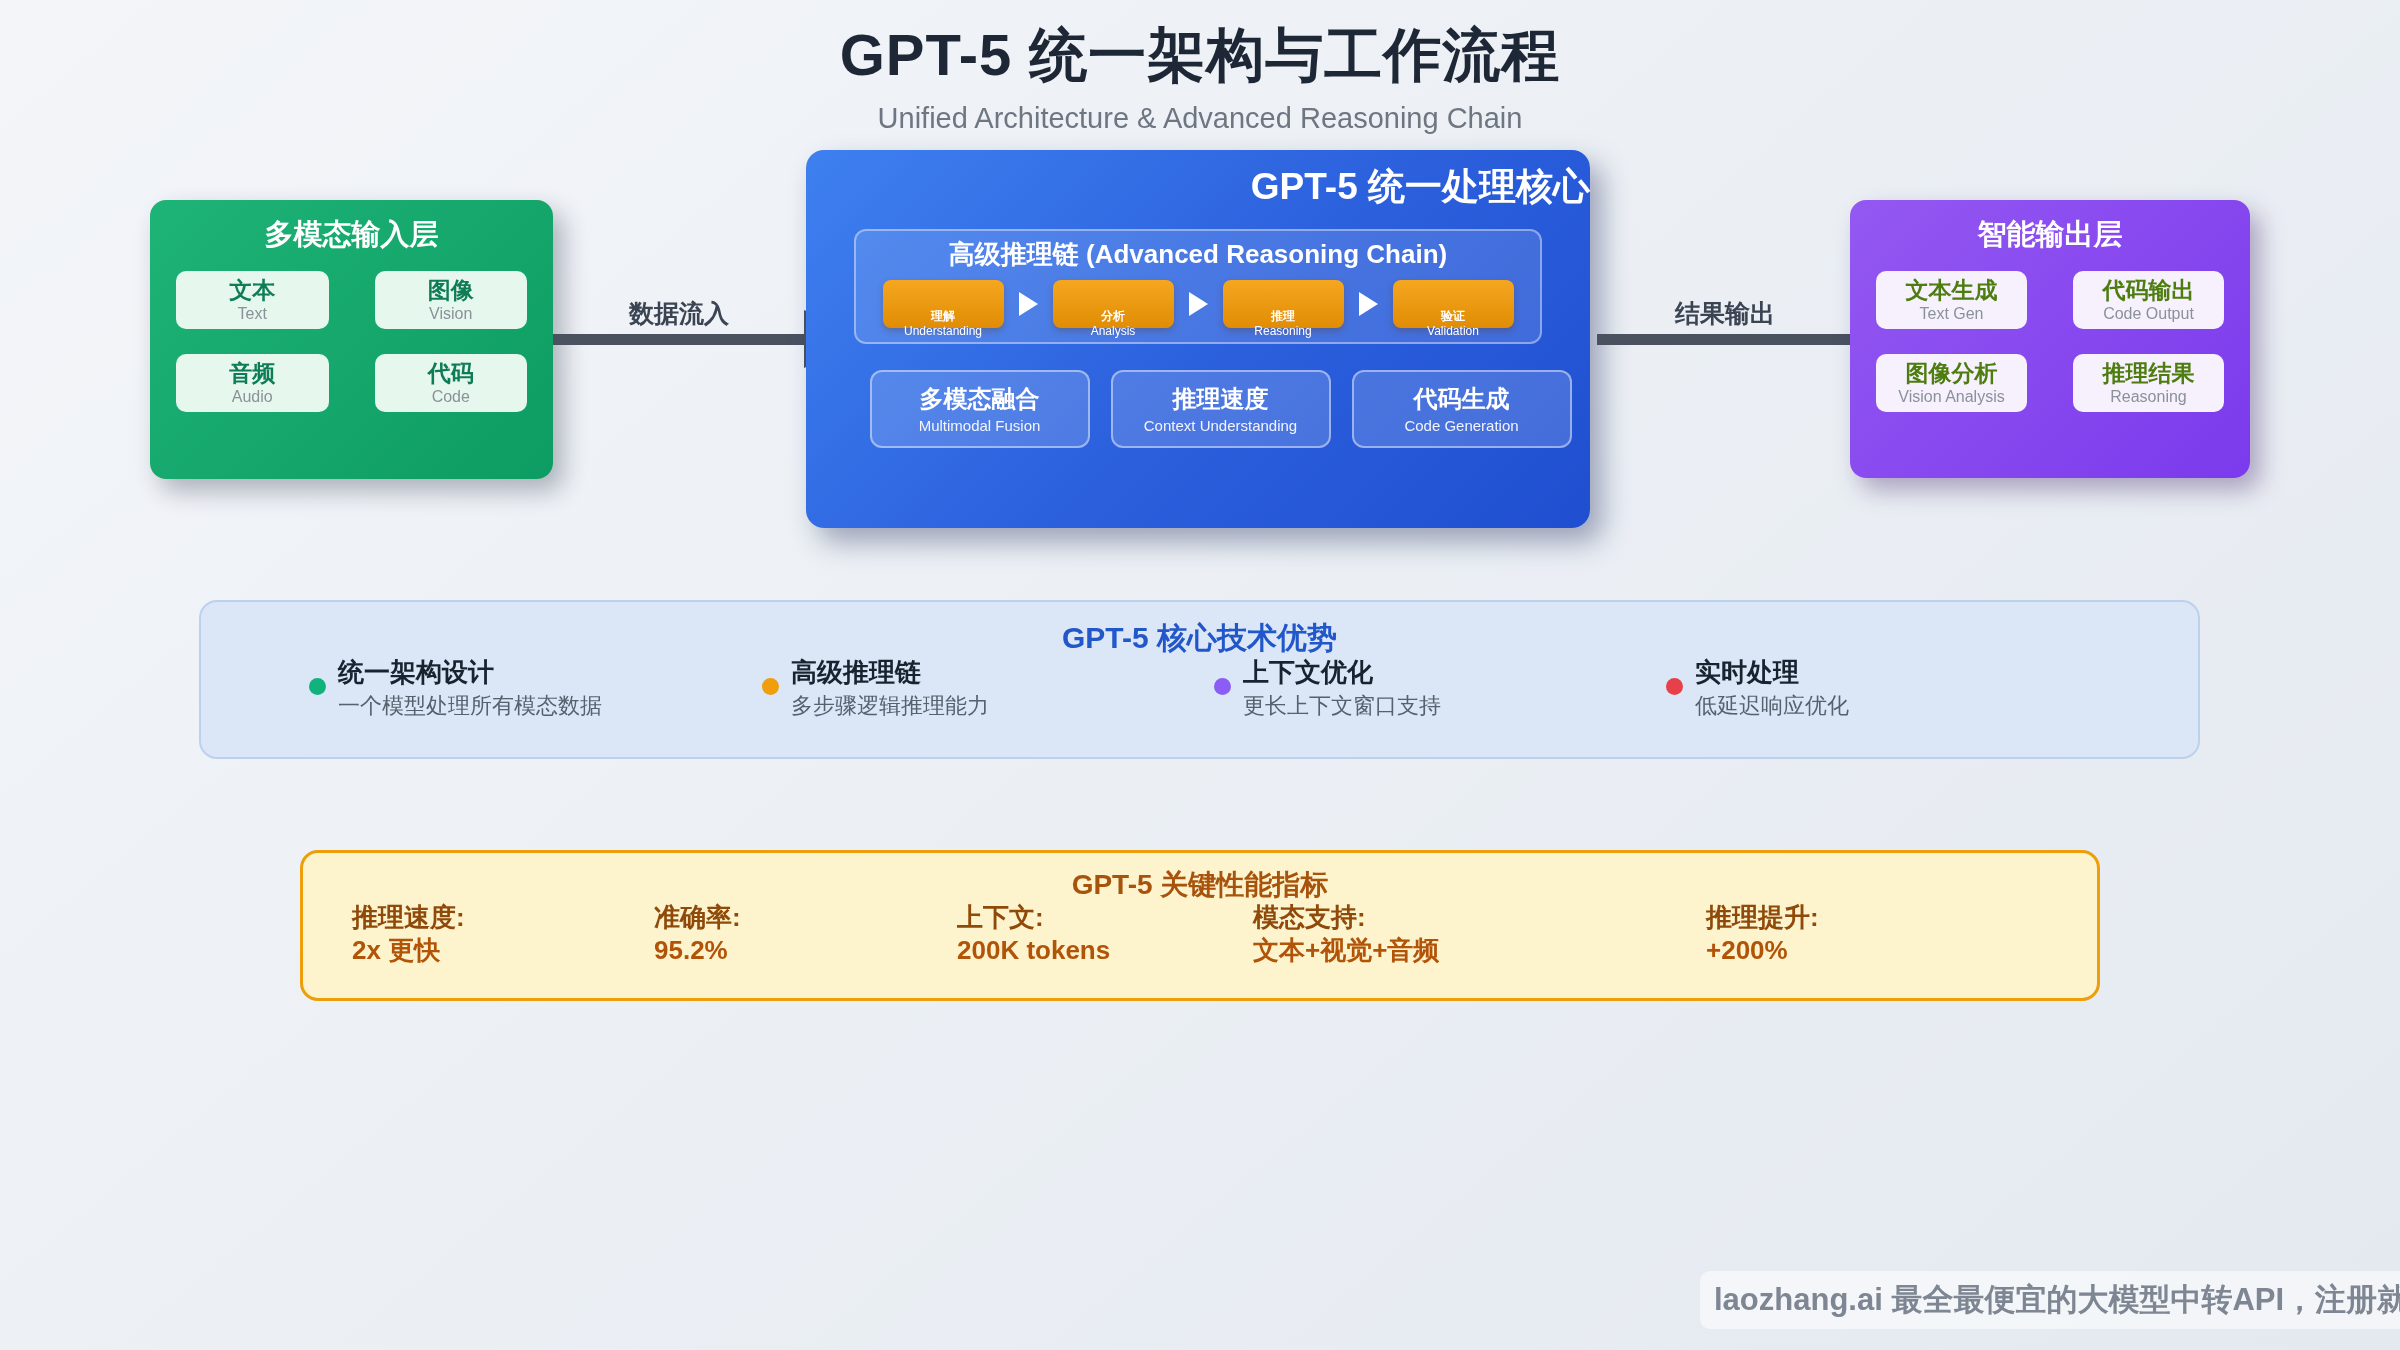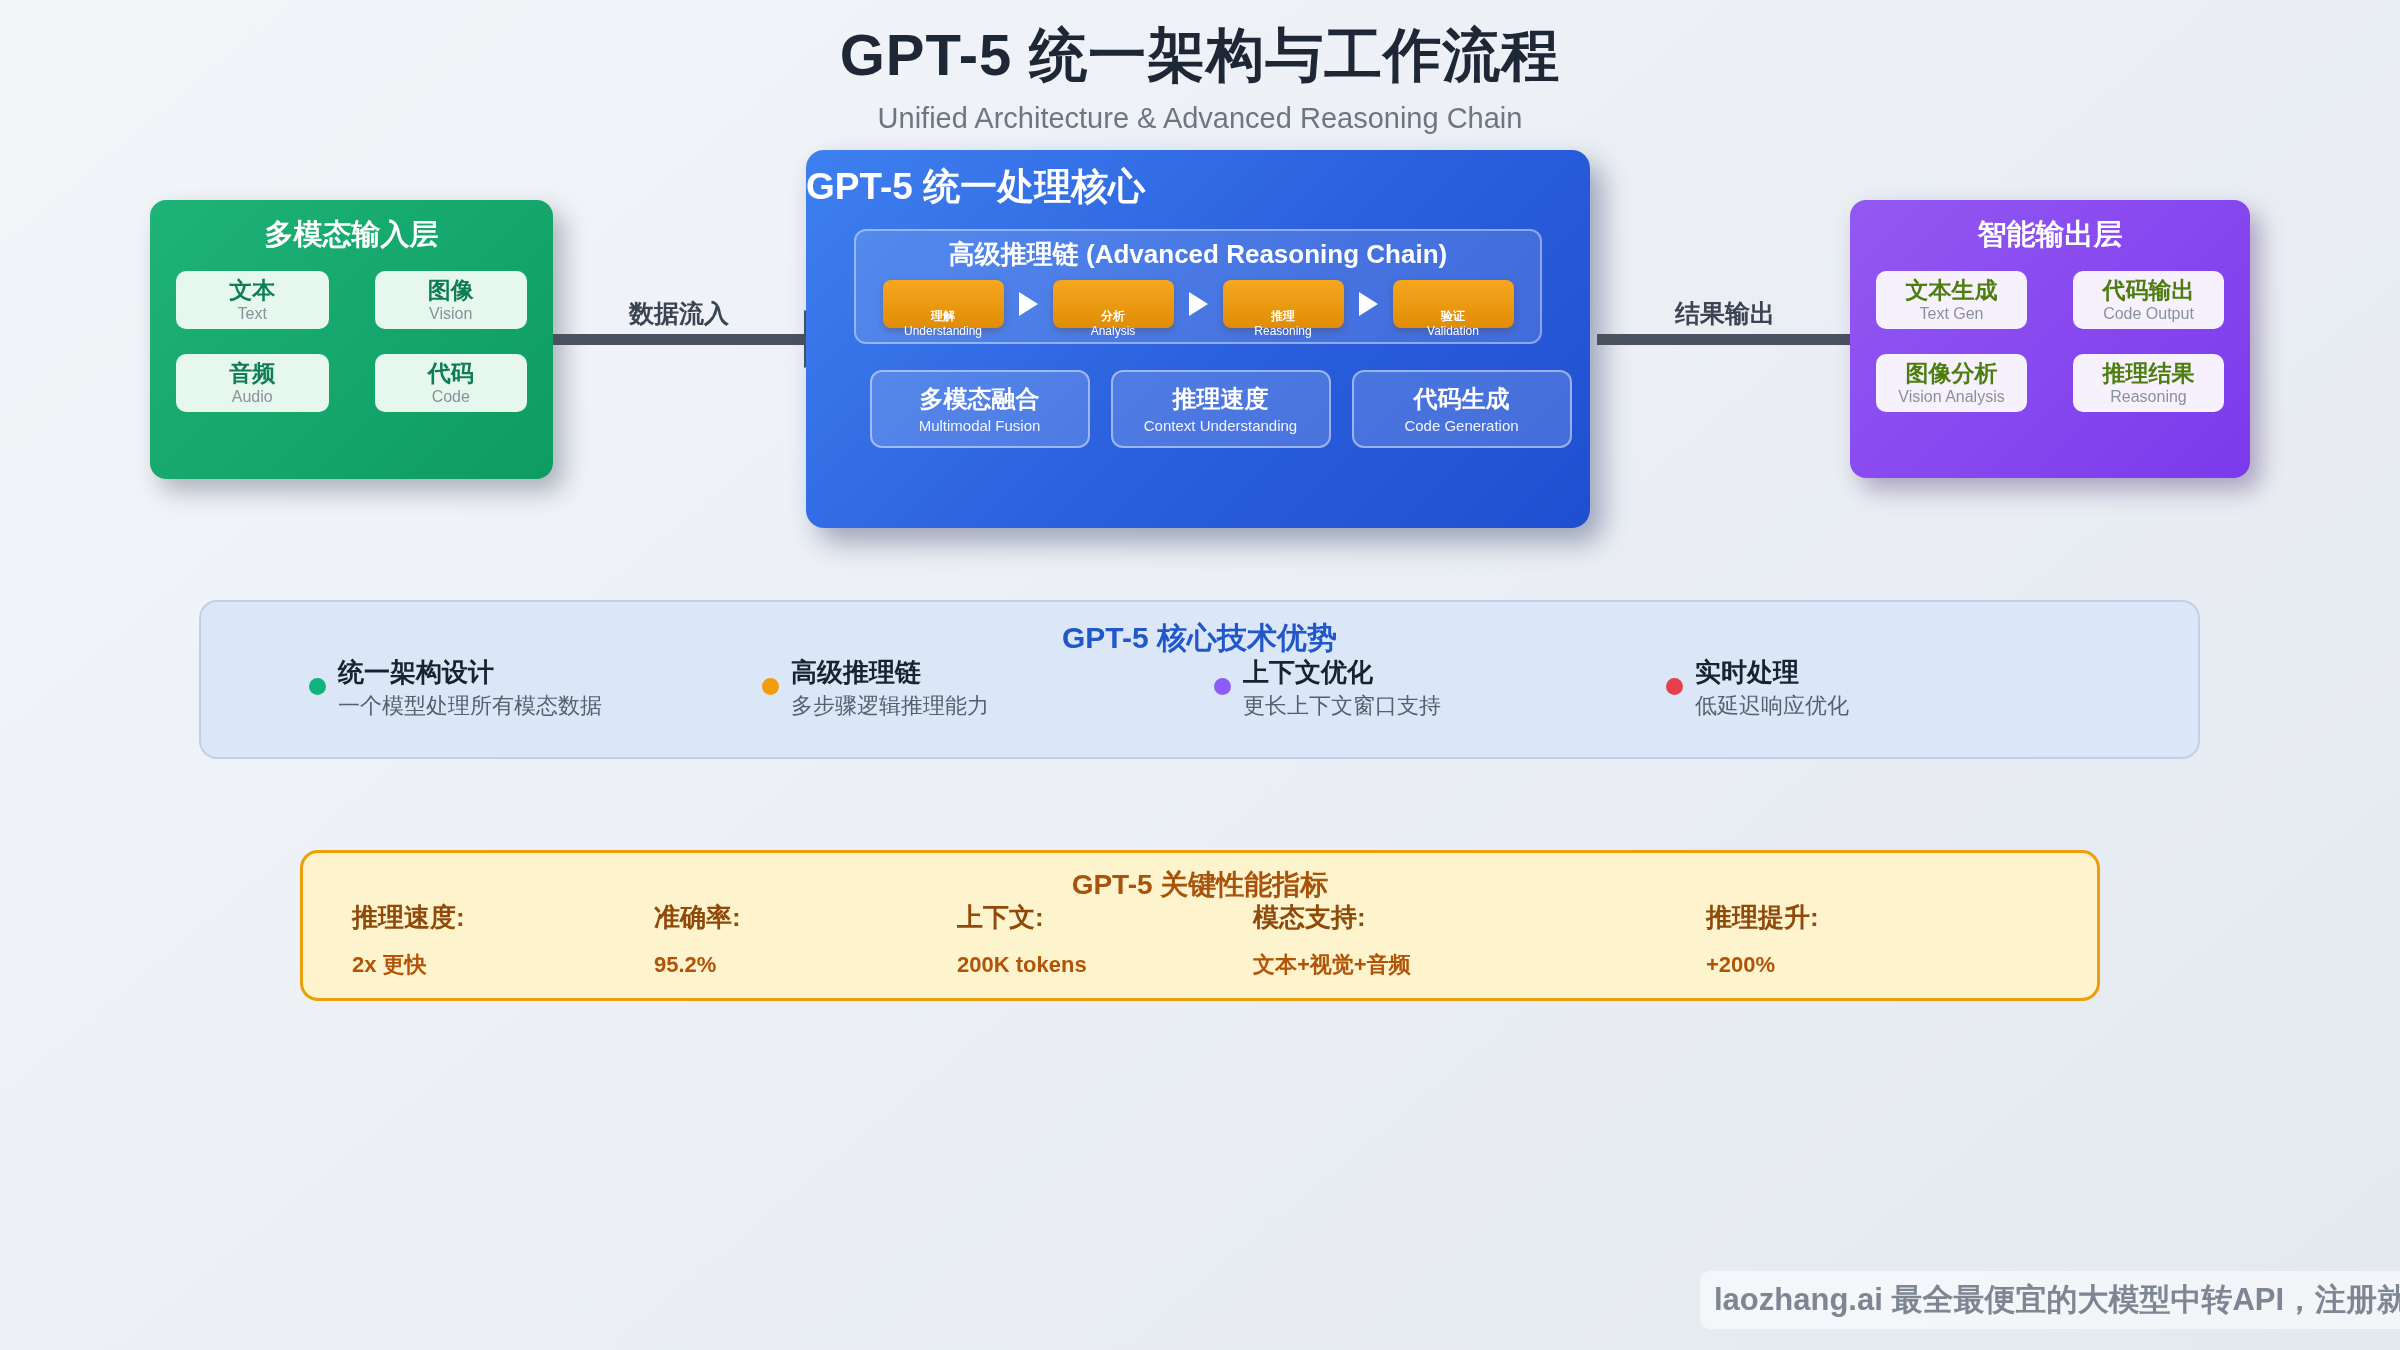--- a/index.html
+++ b/index.html
@@ -37,21 +37,21 @@
   .arrow-label{position:absolute;top:297px;text-align:center;font-size:25px;font-weight:600;color:#3b4452;}
   .arrow-line{position:absolute;top:334px;height:11px;background:#4a5260;}
   .arrow-head{position:absolute;top:310px;width:0;height:0;
     border-top:29px solid transparent;border-bottom:29px solid transparent;border-left:66px solid #4a5260;}
   .al-left{left:553px;width:252px;}  .ah-left{left:804px;}
   .al-right{left:1597px;width:256px;} .ah-right{left:1852px;}
   
   .core-box{position:absolute;left:806px;top:150px;width:784px;height:378px;border-radius:18px;
     background:linear-gradient(135deg,#3e80f0 0%,#2b5fdc 55%,#1f4fd0 100%);
     box-shadow:12px 14px 28px rgba(23,37,84,.38);}
-  .core-title{padding-top:15px;text-align:left;font-size:37px;font-weight:700;color:#fff;line-height:1.2;}
+  .core-title{padding-top:15px;text-align:right;font-size:37px;font-weight:700;color:#fff;line-height:1.2;}
   .chain-panel{margin:20px auto 0;width:688px;height:115px;border-radius:12px;
     background:rgba(255,255,255,.13);border:2px solid rgba(255,255,255,.40);}
   .chain-title{margin-top:8px;text-align:center;font-size:26px;font-weight:700;color:#fff;line-height:1.2;}
   .chain-row{margin-top:9px;display:flex;align-items:center;justify-content:center;gap:15px;}
   .step-card{width:121px;height:48px;border-radius:8px;display:flex;flex-direction:column;
     align-items:center;justify-content:center;line-height:1.2;
     background:linear-gradient(180deg,#f5a71f 0%,#e18c05 100%);
     box-shadow:0 3px 6px rgba(100,50,0,.30);}
   .step-zh{font-size:12px;font-weight:700;color:#fff;margin-top:40px;}
   .step-en{font-size:12px;color:#fff;}
@@ -73,21 +73,21 @@
   .adv-name{font-size:26px;font-weight:700;color:#19222f;line-height:1.2;}
   .adv-desc{font-size:22px;color:#57616e;margin-top:5px;line-height:1.2;}
   
   .metrics-box{position:absolute;left:300px;top:850px;width:1800px;height:151px;border-radius:18px;
     background:#fdf3cd;border:3px solid #ec9e0b;}
   .metrics-title{margin-top:13px;text-align:center;font-size:28px;font-weight:700;color:#a8530c;}
   .metric-item{position:absolute;top:50px;line-height:1.15;}
   .metric-item.m0{left:49px;} .metric-item.m1{left:351px;} .metric-item.m2{left:654px;}
   .metric-item.m3{left:950px;} .metric-item.m4{left:1403px;}
   .metric-label{font-size:26px;font-weight:700;color:#8f4a0a;}
-  .metric-value{font-size:22px;font-weight:700;color:#b25408;margin-top:19px;}
+  .metric-value{font-size:26px;font-weight:700;color:#b25408;margin-top:3px;}
   
   .watermark{position:absolute;left:1700px;top:1271px;width:760px;height:58px;border-radius:10px;
     background:rgba(255,255,255,.55);}
   .watermark-text{white-space:nowrap;line-height:58px;padding-left:14px;
     font-size:31px;font-weight:600;color:#7d8692;}
 </style>
 </head>
 <body>
 
 <div class="canvas">

